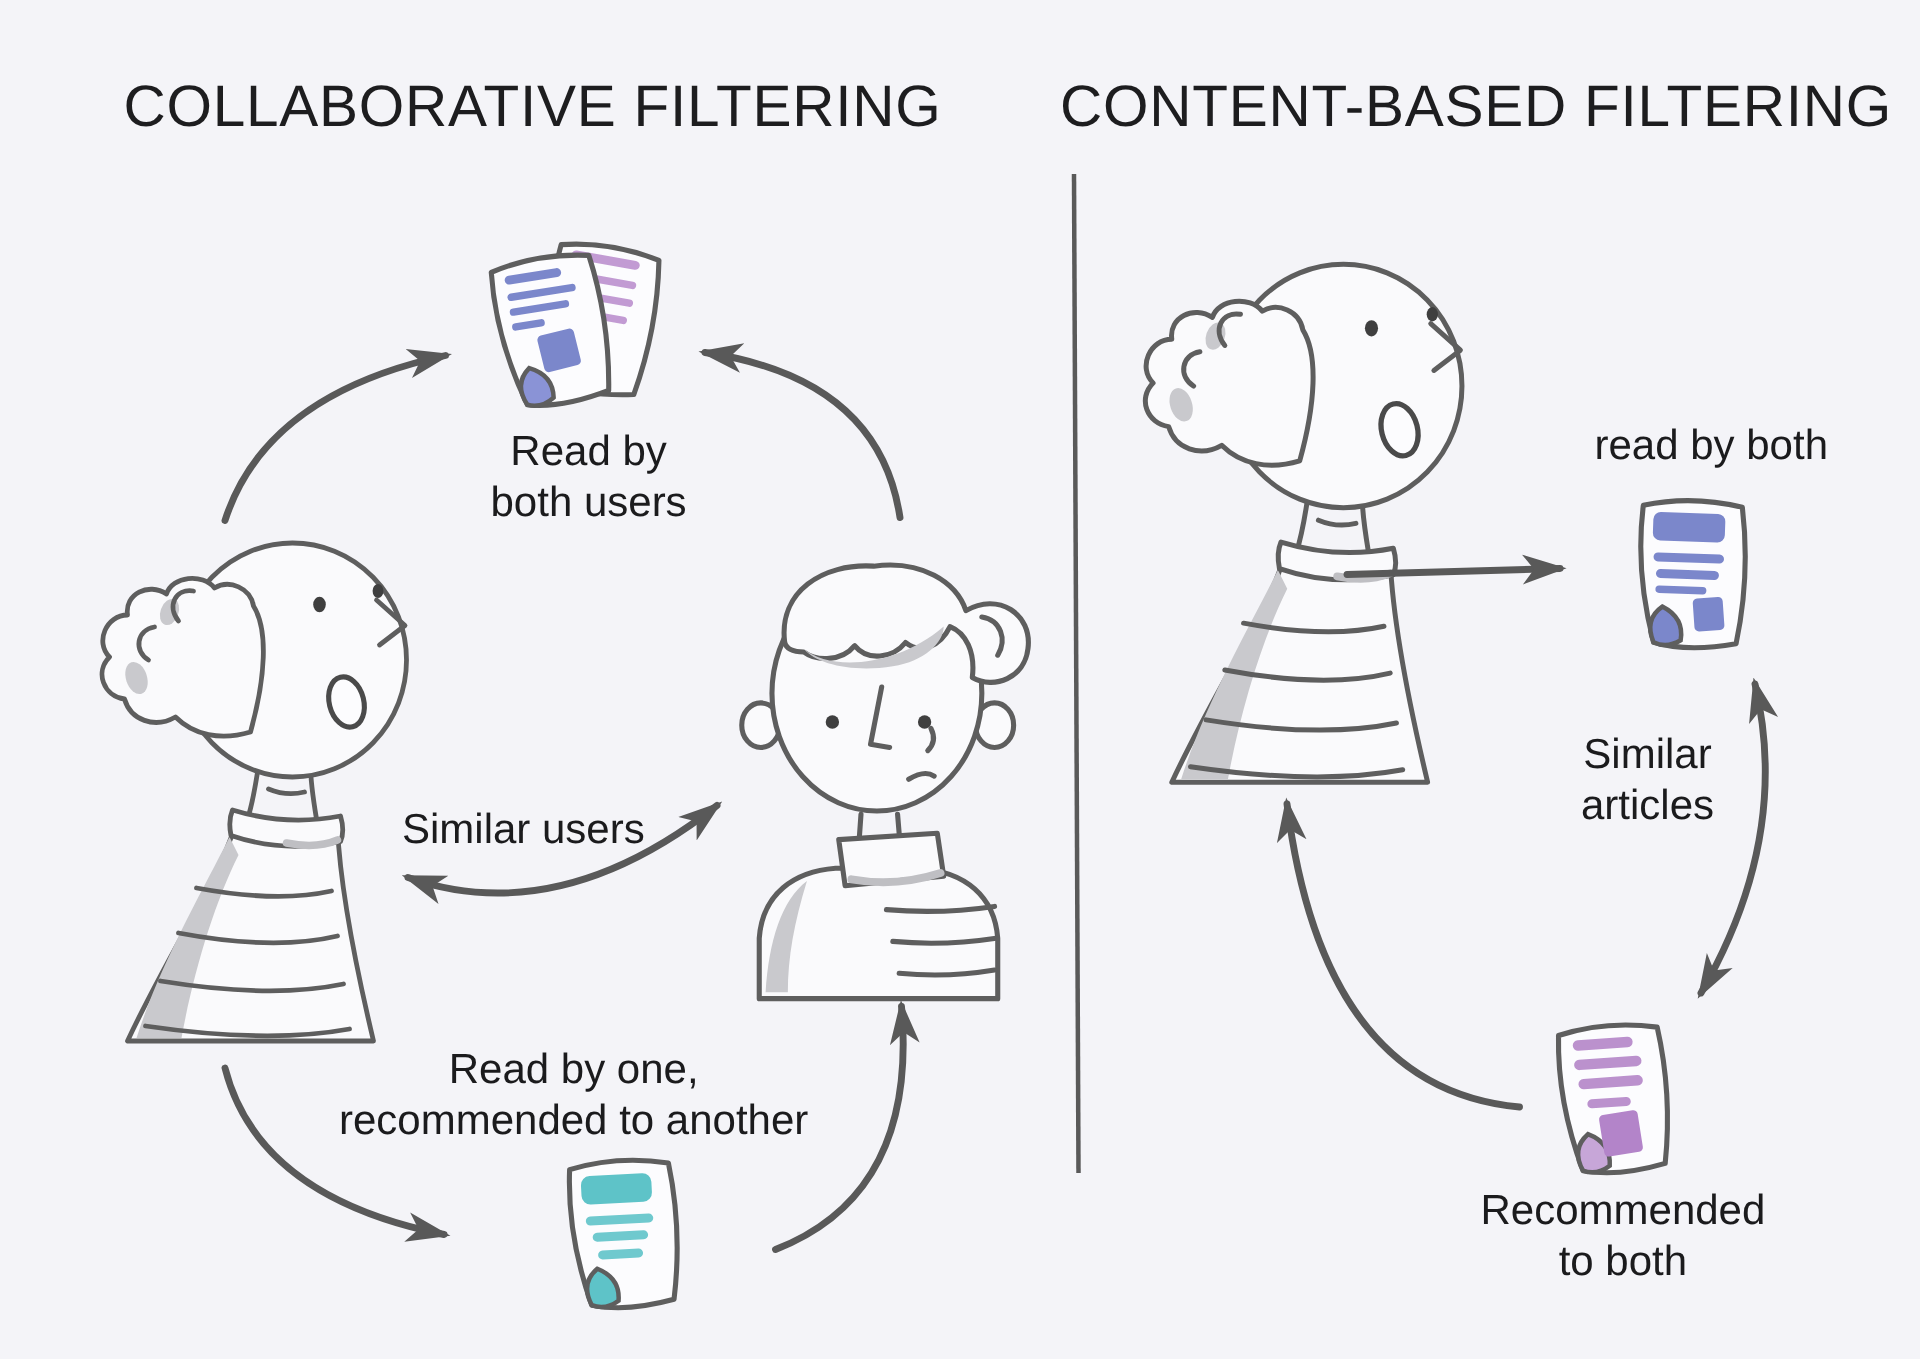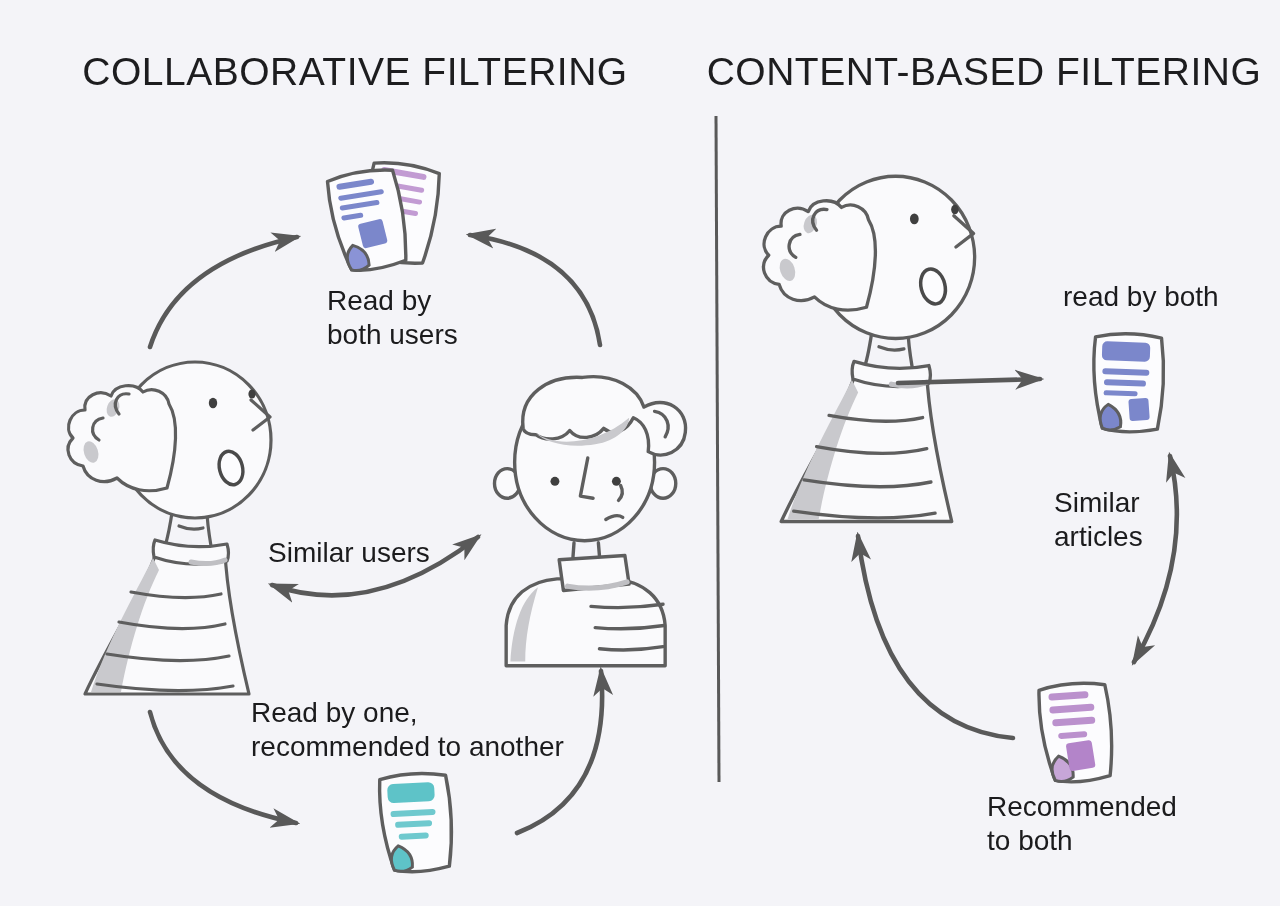--- a/index.html
+++ b/index.html
@@ -11,24 +11,25 @@
   }
   .title{
     position:absolute;top:50px;font-size:39px;font-weight:500;
     letter-spacing:0.5px;color:#1d1d1f;text-align:center;white-space:nowrap;
   }
   .title-left{left:55px;width:600px;text-align:center;}
   .title-right{left:704px;width:560px;}
   .lbl{
     position:absolute;font-size:28px;line-height:1.22;color:#1b1b1d;
     white-space:pre-line;
+    text-align:center;
   }
   #lbl-read-both{left:327px;top:284px;}
   #lbl-similar-users{left:268px;top:536px;}
-  #lbl-read-one{left:251px;top:696px;}
+  #lbl-read-one{left:226px;top:696px;}
   #lbl-read-users{left:1063px;top:280px;}
   #lbl-similar-articles{left:1054px;top:486px;}
   #lbl-recommended{left:987px;top:790px;}
   svg.stage{position:absolute;left:0;top:0;}
 </style>
 </head>
 <body>
 
 <div class="canvas">
 

